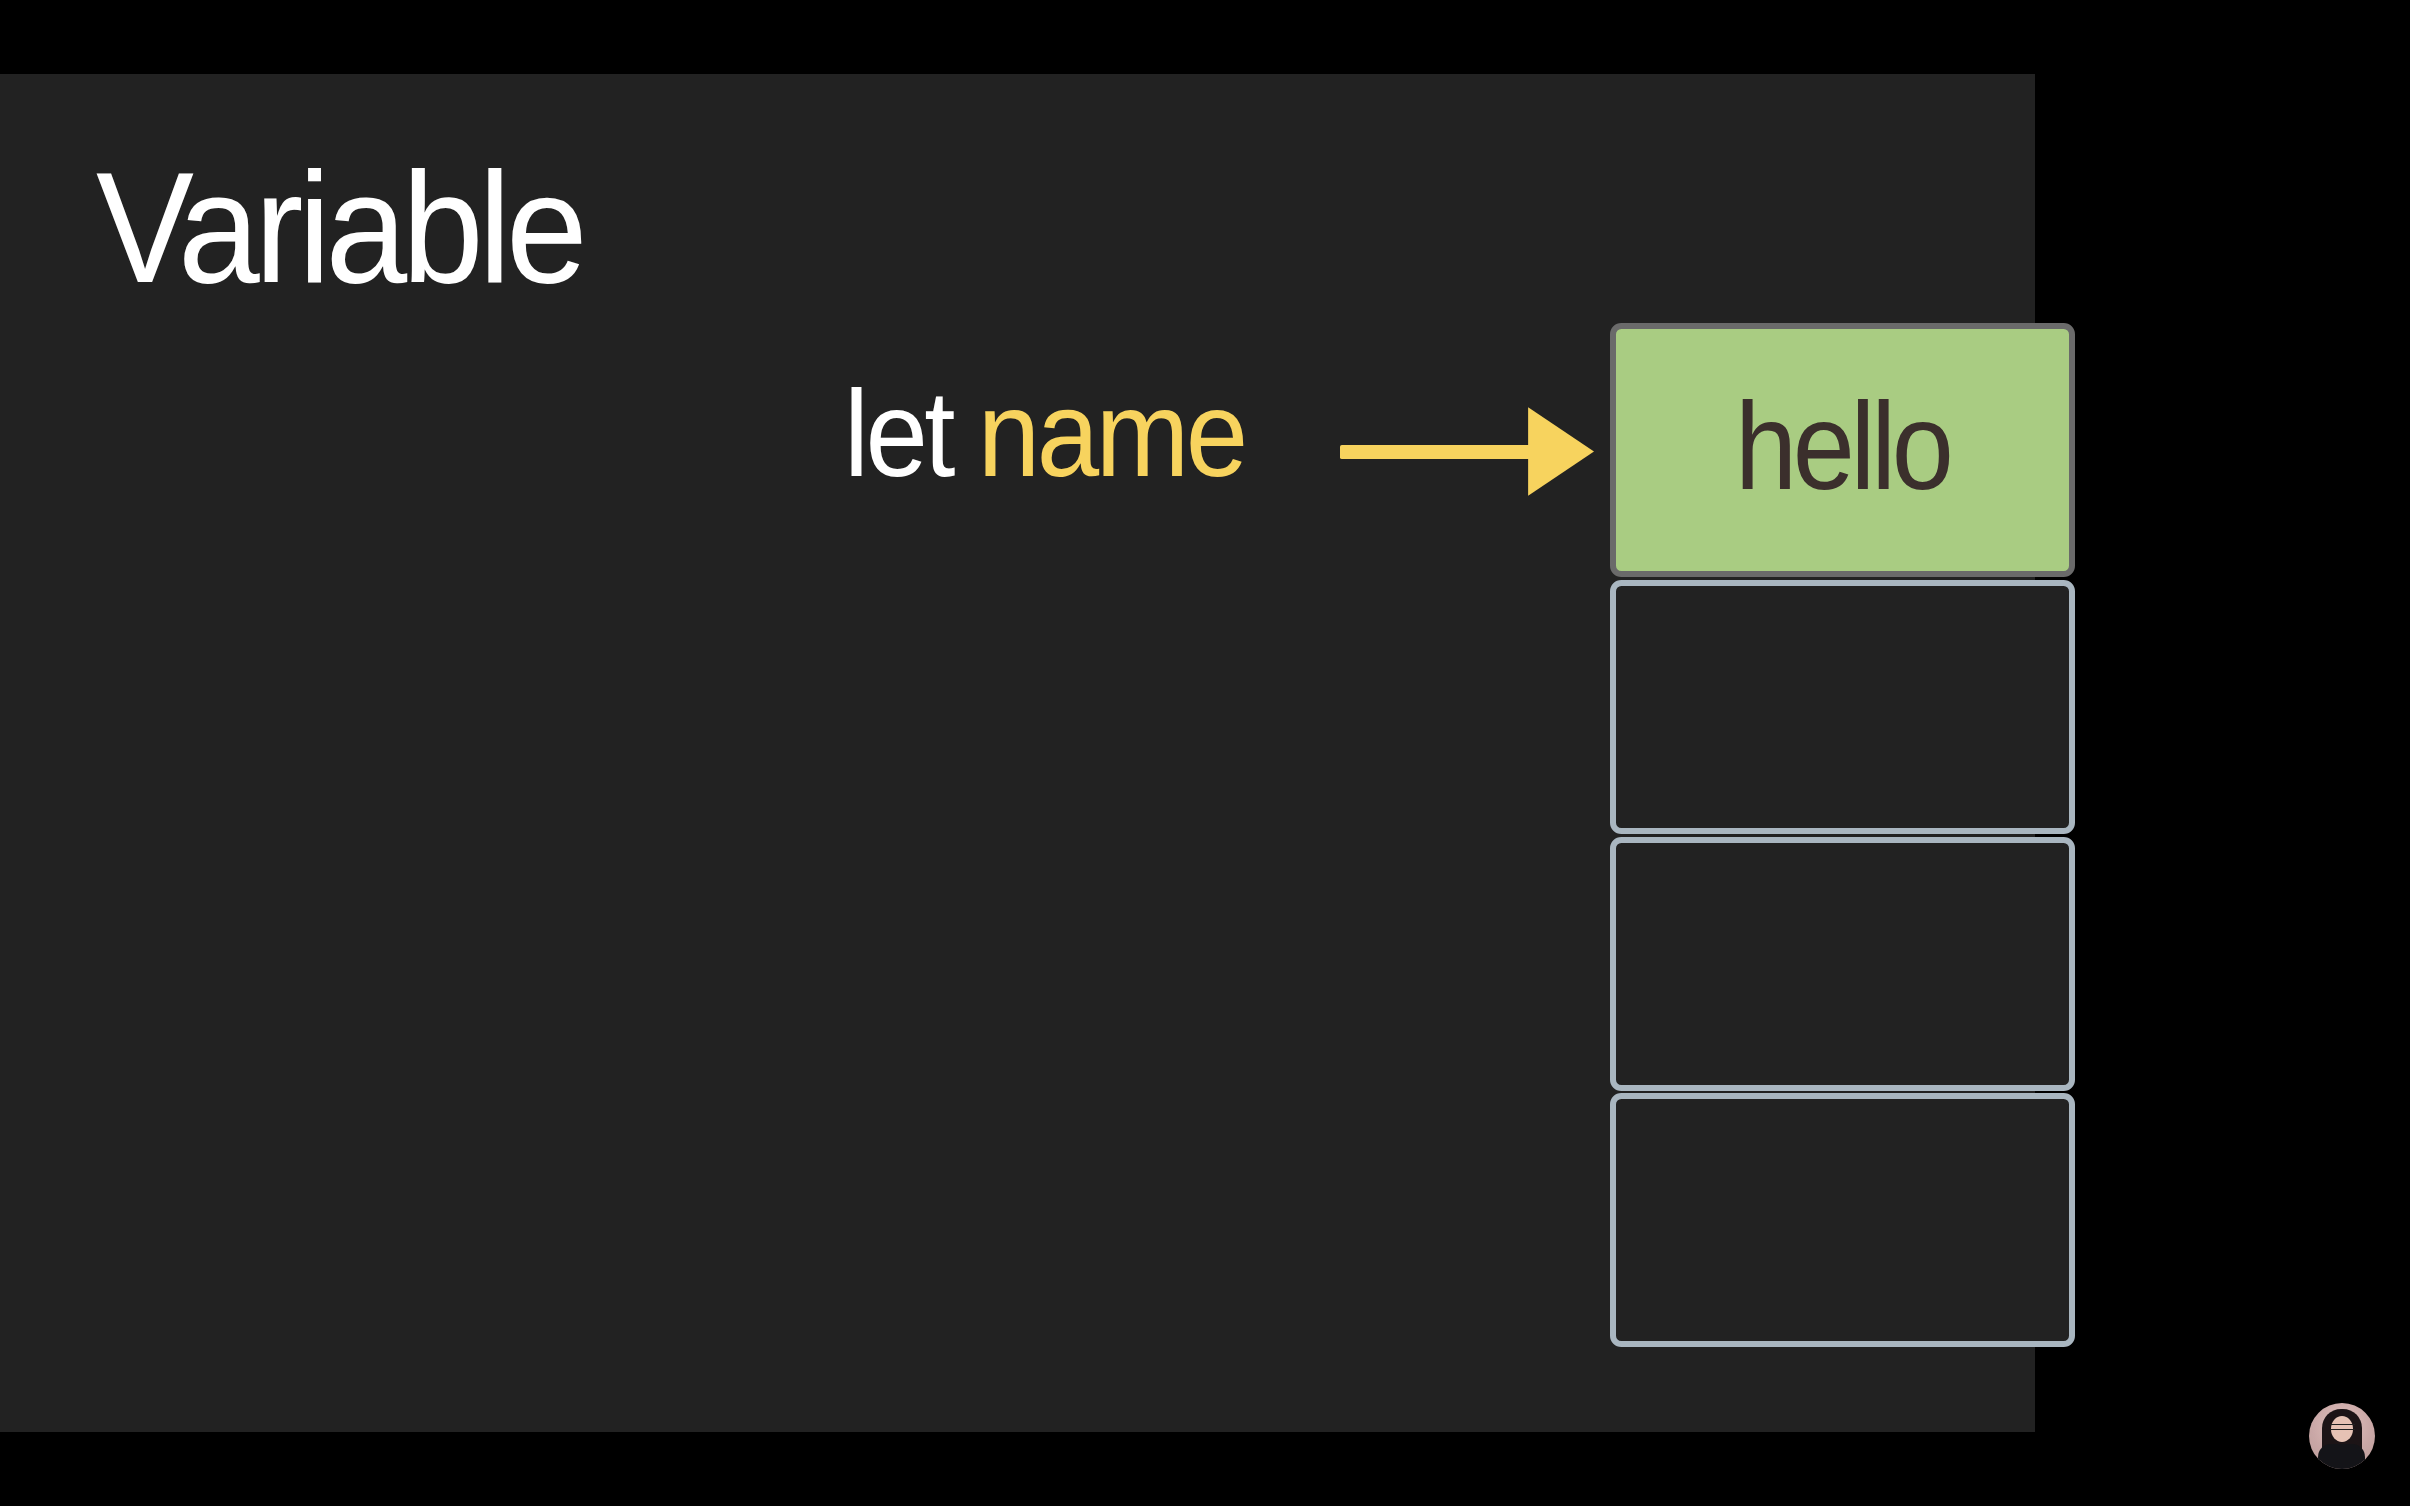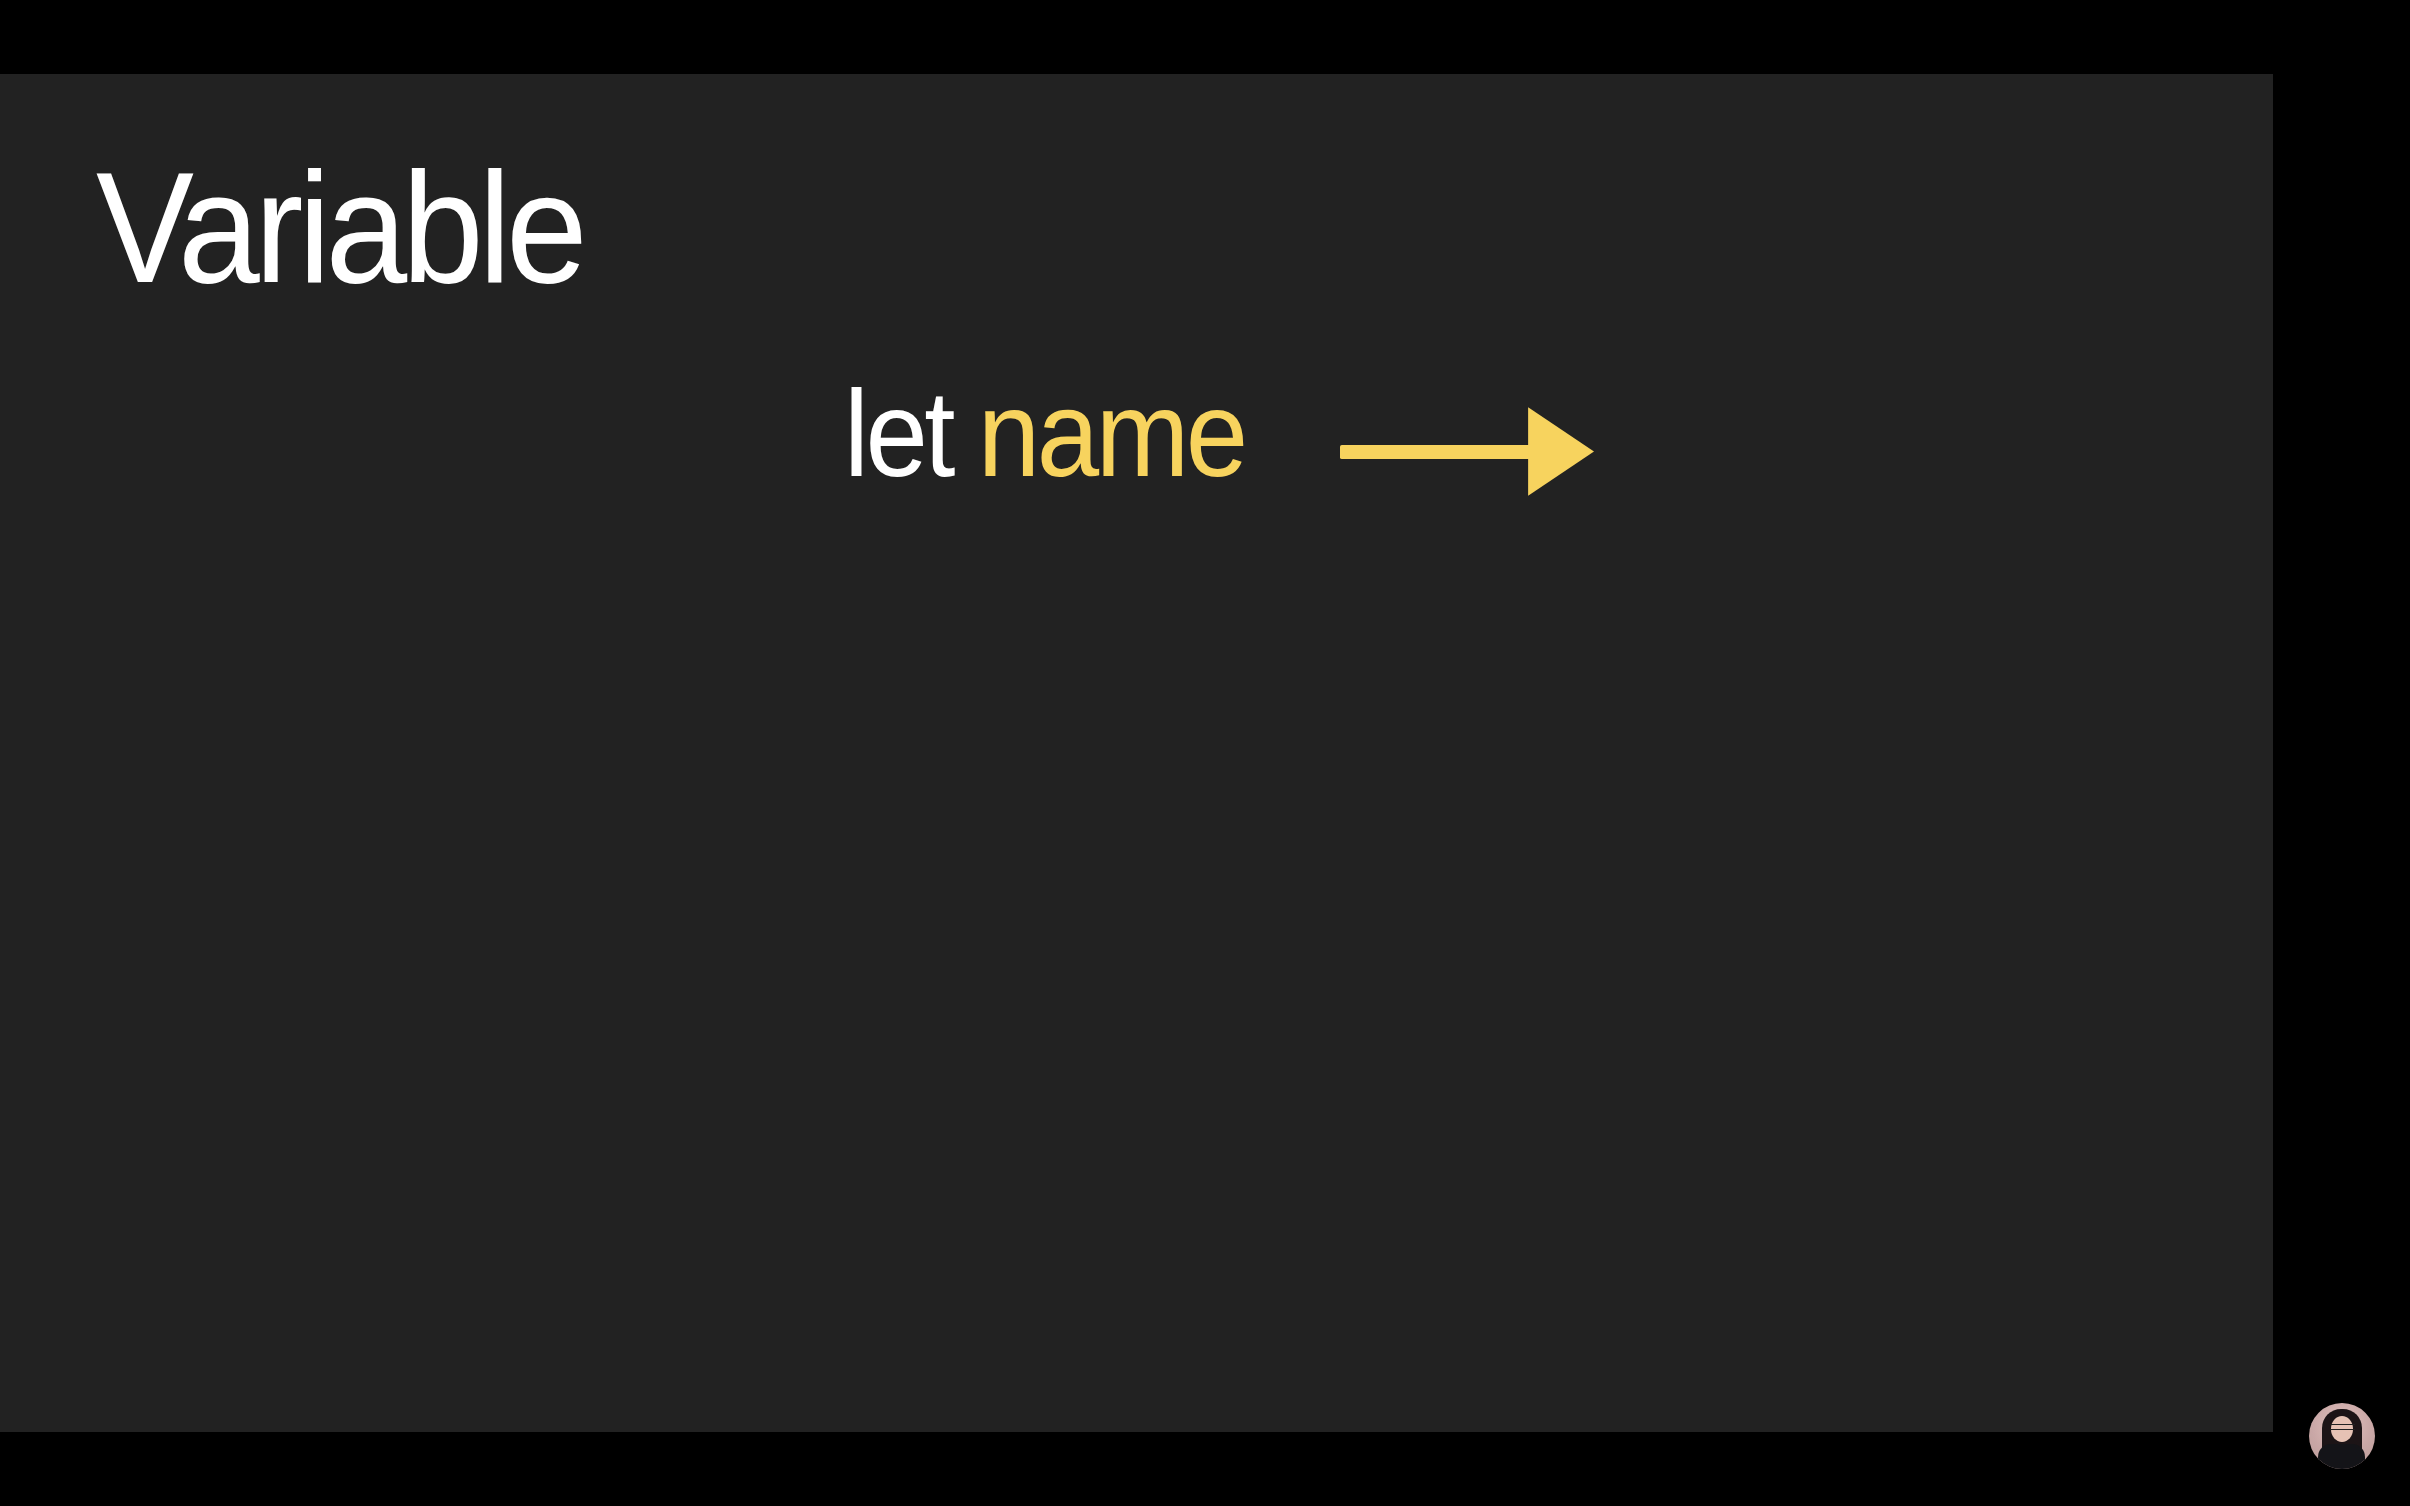--- a/index.html
+++ b/index.html
@@ -20,21 +20,21 @@
     background: #000;
   }
   .letterbox-bottom {
     position: absolute; left: 0; top: 1432px;
     width: 2411px; height: 74px;
     background: #000;
   }
   .slide {
     position: absolute;
     left: 0; top: 74px;
-    width: 2273px; height: 1358px;
+    width: 2035px; height: 1358px;
     background: #222222;
   }
   .slide-title {
     position: absolute;
     left: 96px;
     top: 74px;            
     font-size: 158px;
     line-height: 158px;
     color: #ffffff;
     font-weight: normal;
@@ -147,20 +147,34 @@
 
   <div class="declaration">
     <span class="kw-let">let</span><span class="kw-name">name</span>
   </div>
 
   <svg class="arrow" viewBox="0 0 270 94" xmlns="http://www.w3.org/2000/svg">
     <rect x="0" y="40" width="205" height="15" rx="2" fill="#f7d35e"></rect>
     <polygon points="200,0 270,47 200,94" fill="#f7d35e"></polygon>
   </svg>
 
+  <div class="memory-stack">
+    <div class="memory-cell filled">
+      <span class="cell-value">hello</span>
+    </div>
+    <div class="memory-cell">
+      <span class="cell-value"></span>
+    </div>
+    <div class="memory-cell">
+      <span class="cell-value"></span>
+    </div>
+    <div class="memory-cell">
+      <span class="cell-value"></span>
+    </div>
+  </div>
 </div>
 
 <div class="letterbox-bottom"></div>
 
 <div class="presenter-avatar">
   <div class="avatar-hair"></div>
   <div class="avatar-body"></div>
   <div class="avatar-face"></div>
   <div class="avatar-glasses"></div>
 </div>

